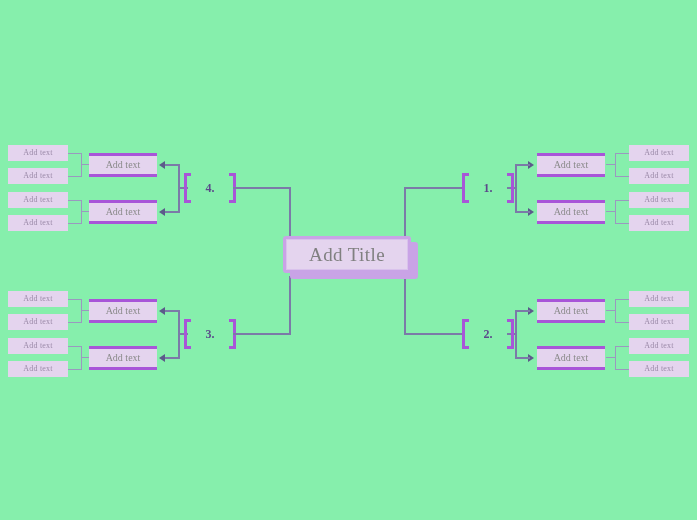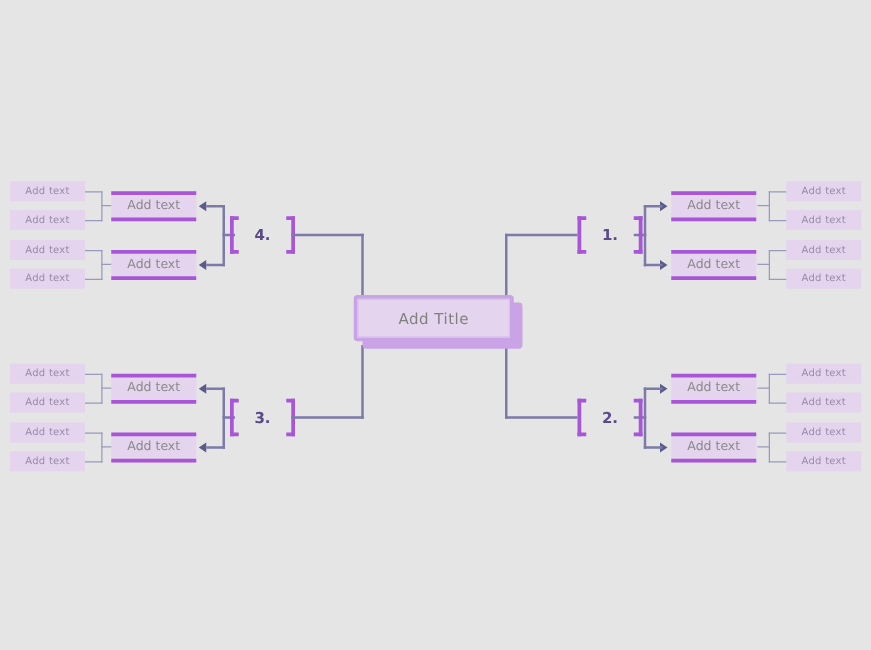--- a/index.html
+++ b/index.html
@@ -8,22 +8,23 @@
     padding: 0;
     background: #ffffff;
   }
   body {
     font-family: "DejaVu Sans", sans-serif;
   }
   #canvas {
     position: relative;
     width: 697px;
     height: 520px;
-    background: #e5e5e5;
+    background: #86efac;
     overflow: hidden;
+    font-family: Liberation Serif, serif;
   }
   
   .leaf {
     position: absolute;
     width: 60px;
     height: 16px;
     background: #e4d4ee;
     color: #9b8aa8;
     font-size: 8px;
     line-height: 16px;
@@ -75,21 +76,21 @@
     right: 0;
     bottom: 0;
     border: 1px solid #d9c2ec;
     box-sizing: border-box;
     display: flex;
     align-items: center;
     justify-content: center;
   }
   .center-title {
     color: #808080;
-    font-size: 12px;
+    font-size: 19px;
     letter-spacing: .4px;
     white-space: nowrap;
   }
   
   .bracket {
     position: absolute;
     width: 52px;
     height: 30px;
   }
   .bracket .br-l,

